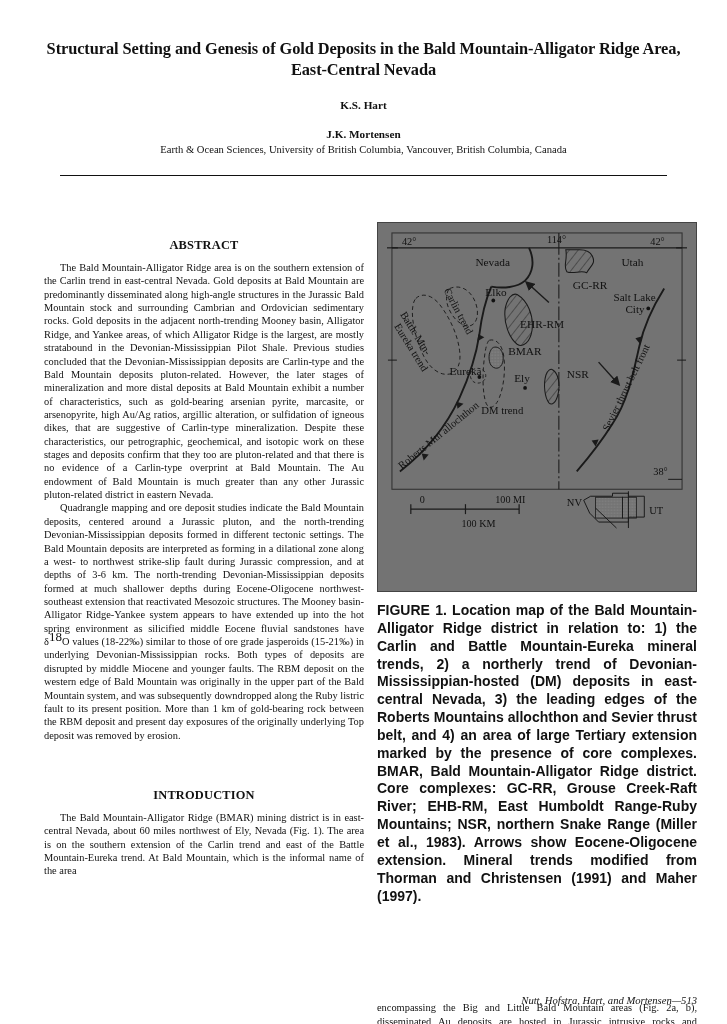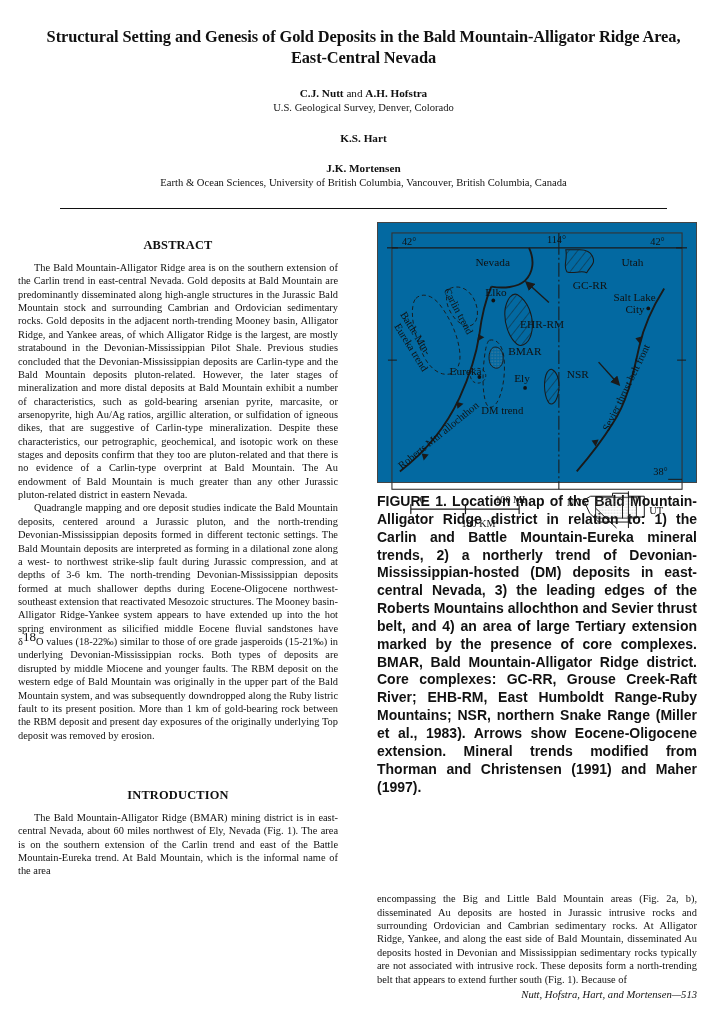--- a/index.html
+++ b/index.html
@@ -8,88 +8,84 @@
     font-family:"Liberation Serif","DejaVu Serif",serif;
     color:#111;
     -webkit-font-smoothing:antialiased;
   }
   .page{position:absolute;inset:0;padding:0;}
 
   
   .masthead{padding:26px 30px 0 30px;}
   .doc-title{
     font-size:16.4px;font-weight:bold;text-align:center;line-height:1.30;
-    letter-spacing:-0.1px;margin:0 4px;
+    letter-spacing:-0.1px;margin:12px 4px;
   }
   .author-block{margin-top:17px;text-align:center;}
   .author-group{margin-top:0;}
   .author-group + .author-group{margin-top:15px;}
   .author-names{font-size:11.2px;font-weight:bold;line-height:1.32;}
   .author-names .conj{font-weight:normal;}
   .author-affil{font-size:10.6px;line-height:1.35;margin-top:1px;}
 
   .rule{height:0;border-top:1.6px solid #111;margin:17px 30px 0 30px;}
 
   
   .columns{
     position:absolute;left:0;right:0;top:222px;bottom:0;
     padding:0 30px;
   }
   .col{position:absolute;top:0;width:320px;}
-  .col-left{left:18px;}
+  .col-left{left:44px;}
   .col-right{left:377px;}
 
   h2.section{
     font-size:12.4px;font-weight:bold;text-align:center;
     margin:16px 0 8px 0;letter-spacing:0.2px;
   }
   h2.section.intro{margin-top:46px;}
   p.body{
     font-size:10.4px;line-height:1.285;text-align:justify;
     margin:0;text-indent:16px;
     hyphens:manual;
   }
   p.body.cont{text-indent:0;}
   p.body + p.body{margin-top:0;}
   sup{font-size:13px;vertical-align:super;line-height:0;}
 
   
   .figure{position:relative;}
   .figbox{
-    width:320px;height:261px;border:1px solid #444;box-sizing:border-box;
-    position:relative;background:#0369a1;
+    width:320px;height:370px;border:1px solid #444;box-sizing:border-box;
+    position:relative;background:#737373;
   }
   .figcap{
     margin-top:10px;font-family:"Liberation Sans","DejaVu Sans",sans-serif;
     font-size:14px;font-weight:bold;line-height:1.275;text-align:justify;
   }
 
   
   .footer{
-    position:absolute;right:30px;bottom:24px;
+    position:absolute;right:30px;bottom:18px;
     font-size:10.6px;font-style:italic;text-align:right;
   }
 
   svg{display:block;}
   .map-label{font-family:"Liberation Serif","DejaVu Serif",serif;fill:#111;}
 </style>
 </head>
 <body>
 
 <div class="page">
 
   <div class="masthead">
     <div class="doc-title">Structural Setting and Genesis of Gold Deposits in the Bald Mountain-Alligator Ridge Area, East-Central Nevada</div>
 
     <div class="author-block">
 
-      <div class="author-group">
-        <div class="author-names"><span>C.J. Nutt</span><span class="conj"> and </span><span>A.H. Hofstra</span></div>
-        <div class="author-affil">U.S. Geological Survey, Denver, Colorado</div>
-      </div>
 
       <div class="author-group">
         <div class="author-names">K.S. Hart</div>
       </div>
 
       <div class="author-group">
         <div class="author-names">J.K. Mortensen</div>
         <div class="author-affil">Earth &amp; Ocean Sciences, University of British Columbia, Vancouver, British Columbia, Canada</div>
       </div>
 

